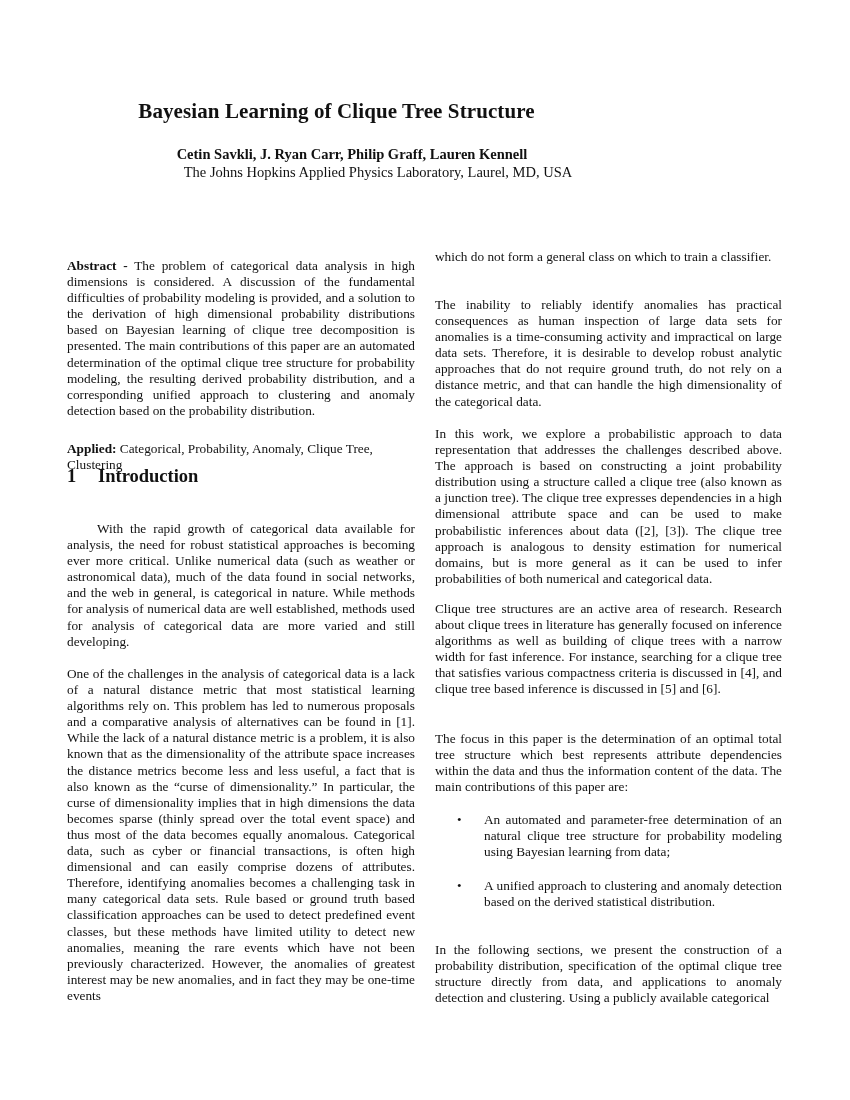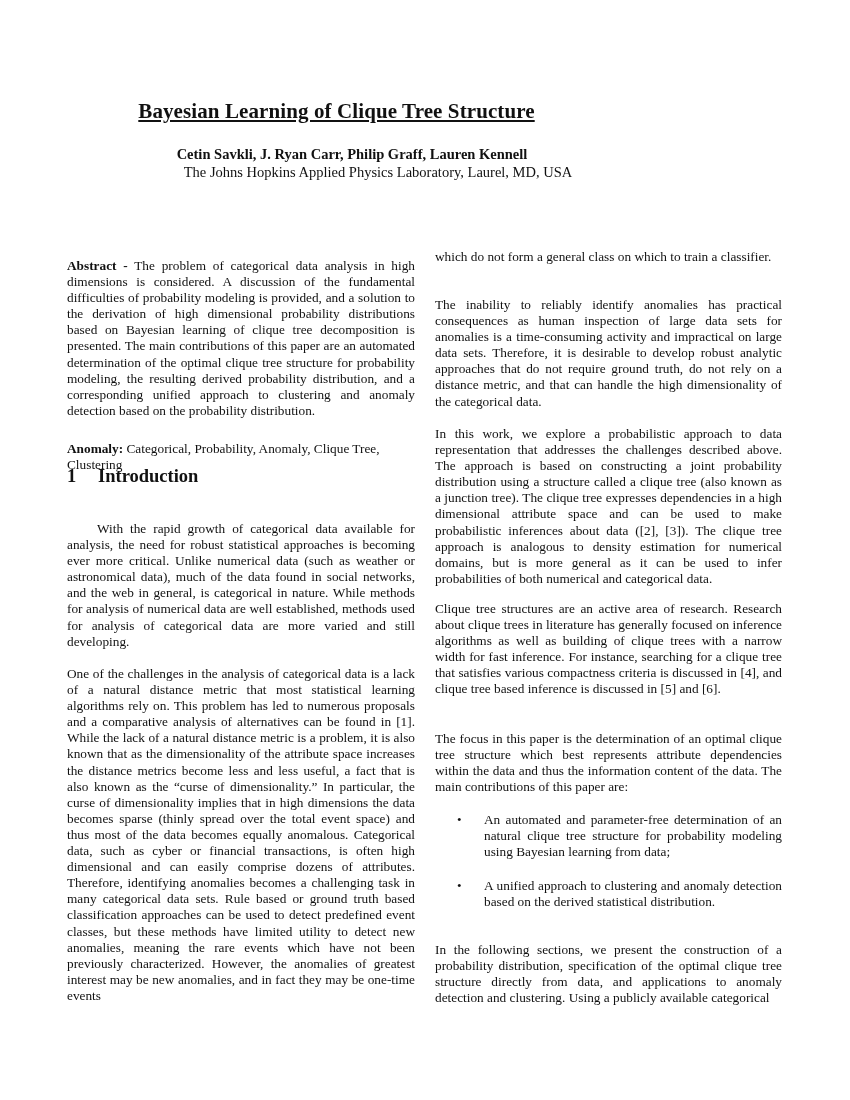--- a/index.html
+++ b/index.html
@@ -2,21 +2,21 @@
 <html><head>
   <meta charset="utf-8">
   <style>
     html, body { margin: 0; padding: 0; background: #ffffff; }
     body {
       width: 850px; height: 1100px; position: relative; overflow: hidden;
       font-family: "Liberation Serif", serif; color: #111;
     }
     .title {
       position: absolute; top: 99px; left: 0; width: 673px; text-align: center;
-      font-size: 21px; font-weight: bold; letter-spacing: 0.1px; text-decoration: underline;
+      font-size: 21px; font-weight: bold; letter-spacing: 0.1px;
     }
     .authors {
       position: absolute; top: 146px; left: 0; width: 704px; text-align: center;
       font-size: 14.5px; font-weight: bold;
     }
     .affil {
       position: absolute; top: 164px; left: 0; width: 756px; text-align: center;
       font-size: 14.5px;
     }
     .col {
@@ -48,34 +48,34 @@
 <body>
 
 <div>
   <div class="title">Bayesian Learning of Clique Tree Structure</div>
   <div class="authors">Cetin Savkli, J. Ryan Carr, Philip Graff, Lauren Kennell</div>
   <div class="affil">The Johns Hopkins Applied Physics Laboratory, Laurel, MD, USA</div>
 
   <div class="col col-left">
     <p class="blk" style="top:258px;"><span class="abstract-label">Abstract -</span> <span class="abstract-text">The problem of categorical data analysis in high dimensions is considered. A discussion of the fundamental difficulties of probability modeling is provided, and a solution to the derivation of high dimensional probability distributions based on Bayesian learning of clique tree decomposition is presented. The main contributions of this paper are an automated determination of the optimal clique tree structure for probability modeling, the resulting derived probability distribution, and a corresponding unified approach to clustering and anomaly detection based on the probability distribution.</span></p>
 
-    <p class="blk" style="top:441px; text-align:left;"><span class="kw-label">Anomaly:</span> <span>Categorical, Probability, Anomaly, Clique Tree, Clustering</span></p>
+    <p class="blk" style="top:441px; text-align:left;"><span class="kw-label">Applied:</span> <span>Categorical, Probability, Anomaly, Clique Tree, Clustering</span></p>
 
     <div class="section-heading" style="top:468px;"><span class="section-num">1</span><span>Introduction</span></div>
 
     <p class="blk indent" style="top:521px;">With the rapid growth of categorical data available for analysis, the need for robust statistical approaches is becoming ever more critical. Unlike numerical data (such as weather or astronomical data), much of the data found in social networks, and the web in general, is categorical in nature. While methods for analysis of numerical data are well established, methods used for analysis of categorical data are more varied and still developing.</p>
     <p class="blk" style="top:666px;">One of the challenges in the analysis of categorical data is a lack of a natural distance metric that most statistical learning algorithms rely on. This problem has led to numerous proposals and a comparative analysis of alternatives can be found in [1]. While the lack of a natural distance metric is a problem, it is also known that as the dimensionality of the attribute space increases the distance metrics become less and less useful, a fact that is also known as the “curse of dimensionality.” In particular, the curse of dimensionality implies that in high dimensions the data becomes sparse (thinly spread over the total event space) and thus most of the data becomes equally anomalous. Categorical data, such as cyber or financial transactions, is often high dimensional and can easily comprise dozens of attributes. Therefore, identifying anomalies becomes a challenging task in many categorical data sets. Rule based or ground truth based classification approaches can be used to detect predefined event classes, but these methods have limited utility to detect new anomalies, meaning the rare events which have not been previously characterized. However, the anomalies of greatest interest may be new anomalies, and in fact they may be one-time events</p>
   </div>
 
   <div class="col col-right">
     <p class="blk" style="top:249px;">which do not form a general class on which to train a classifier.</p>
     <p class="blk" style="top:297px;">The inability to reliably identify anomalies has practical consequences as human inspection of large data sets for anomalies is a time-consuming activity and impractical on large data sets. Therefore, it is desirable to develop robust analytic approaches that do not require ground truth, do not rely on a distance metric, and that can handle the high dimensionality of the categorical data.</p>
     <p class="blk" style="top:426px;">In this work, we explore a probabilistic approach to data representation that addresses the challenges described above. The approach is based on constructing a joint probability distribution using a structure called a clique tree (also known as a junction tree). The clique tree expresses dependencies in a high dimensional attribute space and can be used to make probabilistic inferences about data ([2], [3]).  The clique tree approach is analogous to density estimation for numerical domains, but is more general as it can be used to infer probabilities of both numerical and categorical data.</p>
     <p class="blk" style="top:601px;">Clique tree structures are an active area of research. Research about clique trees in literature has generally focused on inference algorithms as well as building of clique trees with a narrow width for fast inference. For instance, searching for a clique tree that satisfies various compactness criteria is discussed in [4], and clique tree based inference is discussed in [5] and [6].</p>
-    <p class="blk" style="top:731px;">The focus in this paper is the determination of an optimal clique tree structure which best represents attribute dependencies within the data and thus the information content of the data. The main contributions of this paper are:</p>
+    <p class="blk" style="top:731px;">The focus in this paper is the determination of an optimal total tree structure which best represents attribute dependencies within the data and thus the information content of the data. The main contributions of this paper are:</p>
 
     <div class="bullet" style="top:812px;">
       <span class="bullet-dot">•</span>
       <span class="bullet-text">An automated and parameter-free determination of an natural clique tree structure for probability modeling using Bayesian learning from data;</span>
     </div>
     <div class="bullet" style="top:878px;">
       <span class="bullet-dot">•</span>
       <span class="bullet-text">A unified approach to clustering and anomaly detection based on the derived statistical distribution.</span>
     </div>
 

